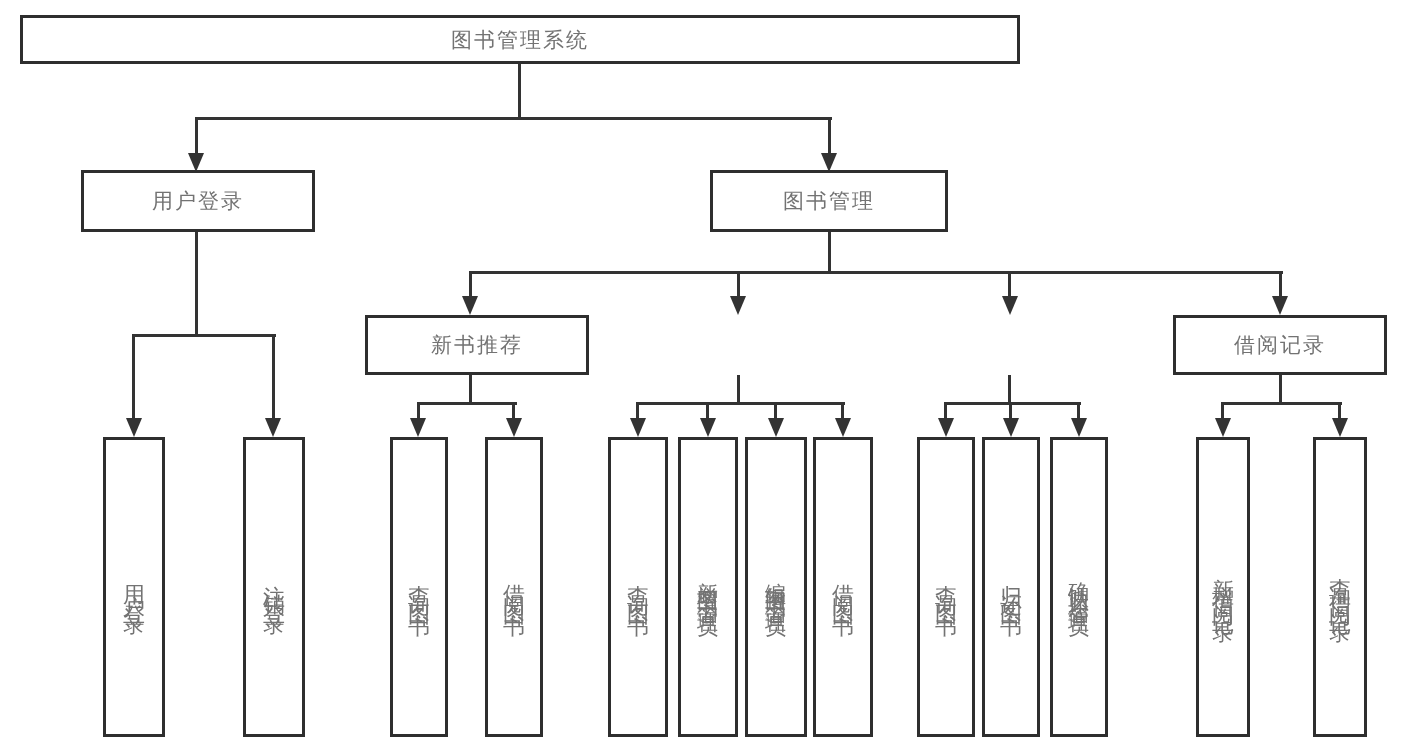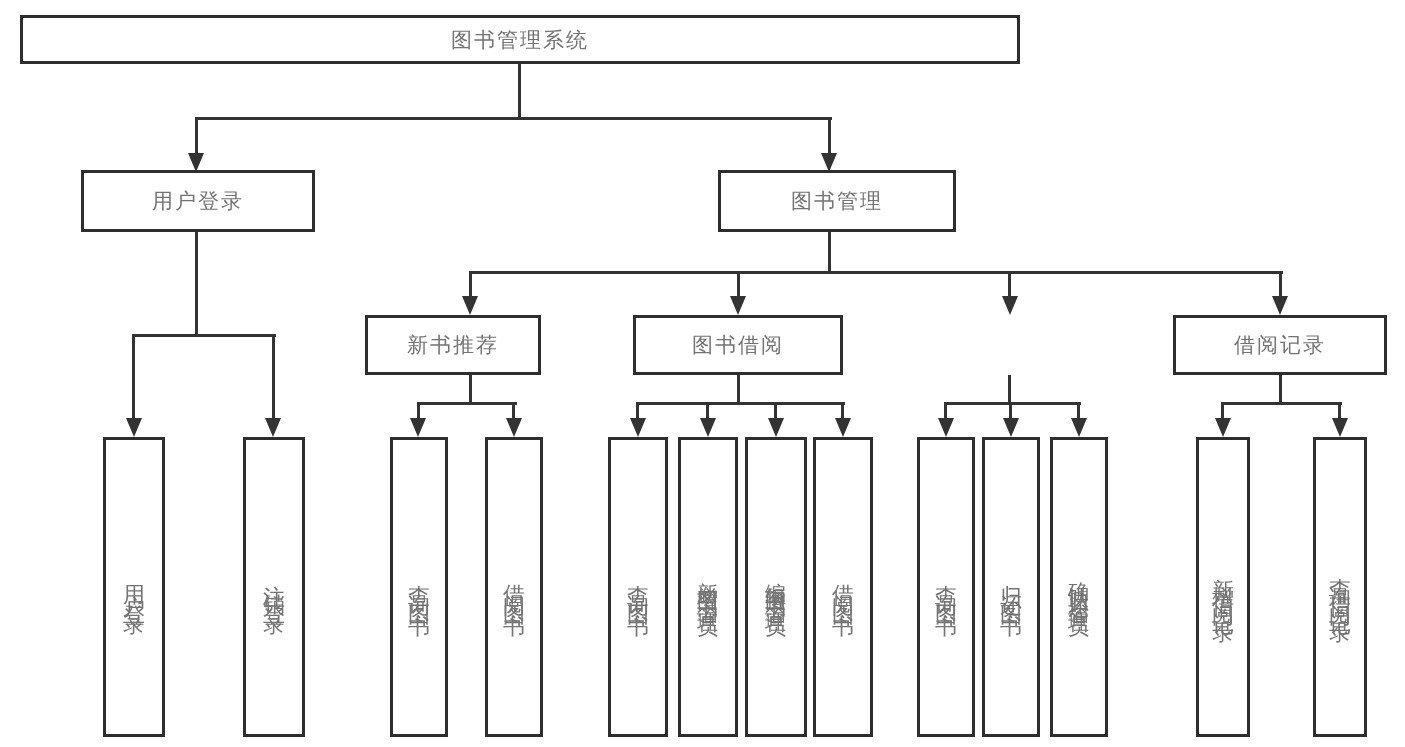--- a/index.html
+++ b/index.html
@@ -63,29 +63,26 @@
 
 <div class="stage">
 
   <div class="box h root">
     <span>图书管理系统</span>
   </div>
 
   <div class="box h lvl2" style="left:81px;width:234px;">
     <span>用户登录</span>
   </div>
-  <div class="box h lvl2" style="left:710px;width:238px;margin-left:8px;">
+  <div class="box h lvl2" style="left:710px;width:238px;">
     <span>图书管理</span>
   </div>
 
-  <div class="box h lvl3" style="left:365px;width:176px;">
+  <div class="box h lvl3" style="left:365px;width:224px;">
     <span>新书推荐</span>
-  </div>
-  <div class="box h lvl3" style="left:633px;width:210px;">
-    <span>图书借阅</span>
   </div>
   <div class="box h lvl3" style="left:1173px;width:214px;">
     <span>借阅记录</span>
   </div>
 
   <div class="box leaf" style="left:103px;width:62px;">
     <span>用户登录</span>
   </div>
   <div class="box leaf" style="left:243px;width:62px;">
     <span>注销登录</span>

